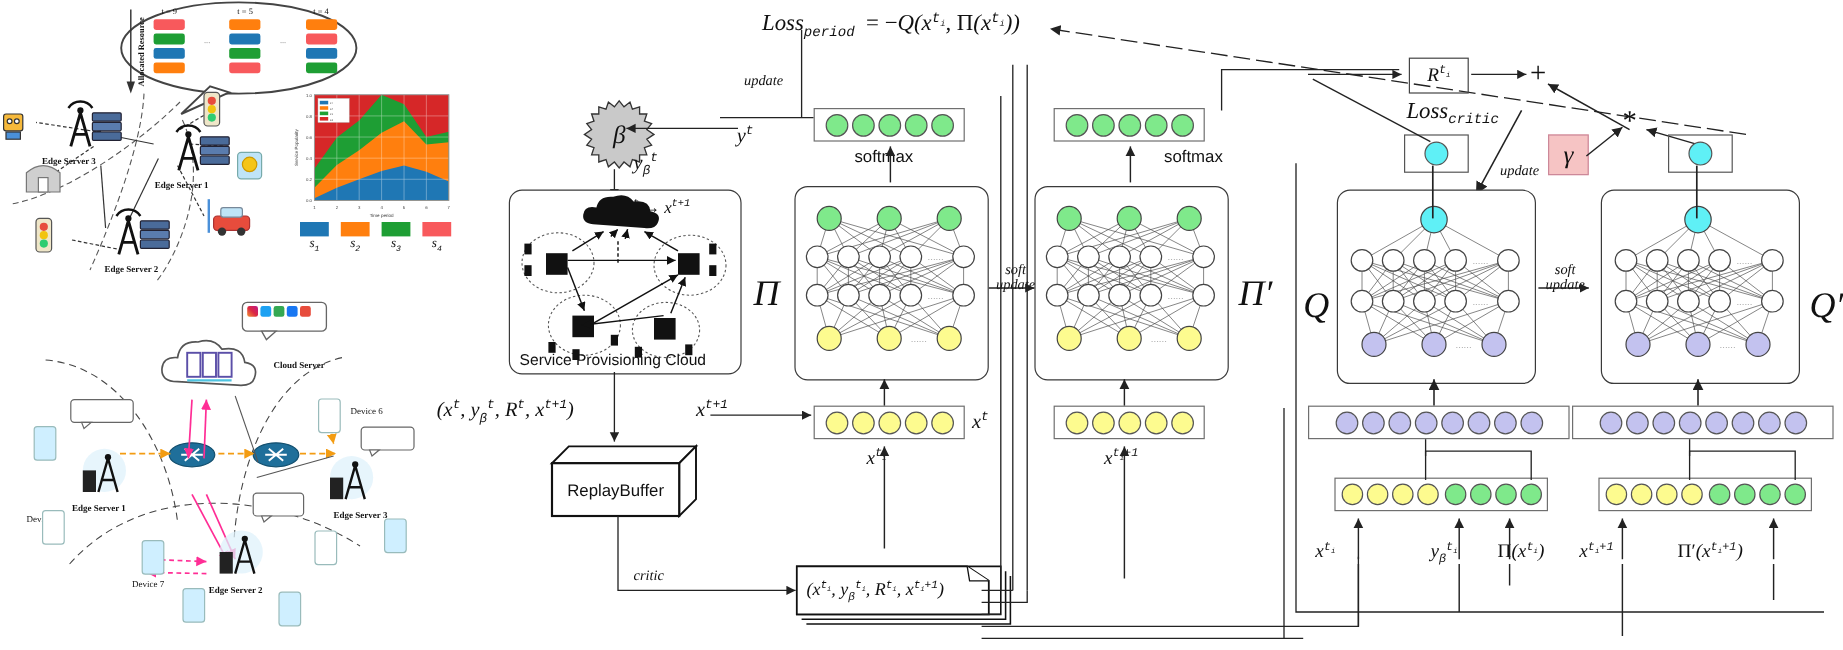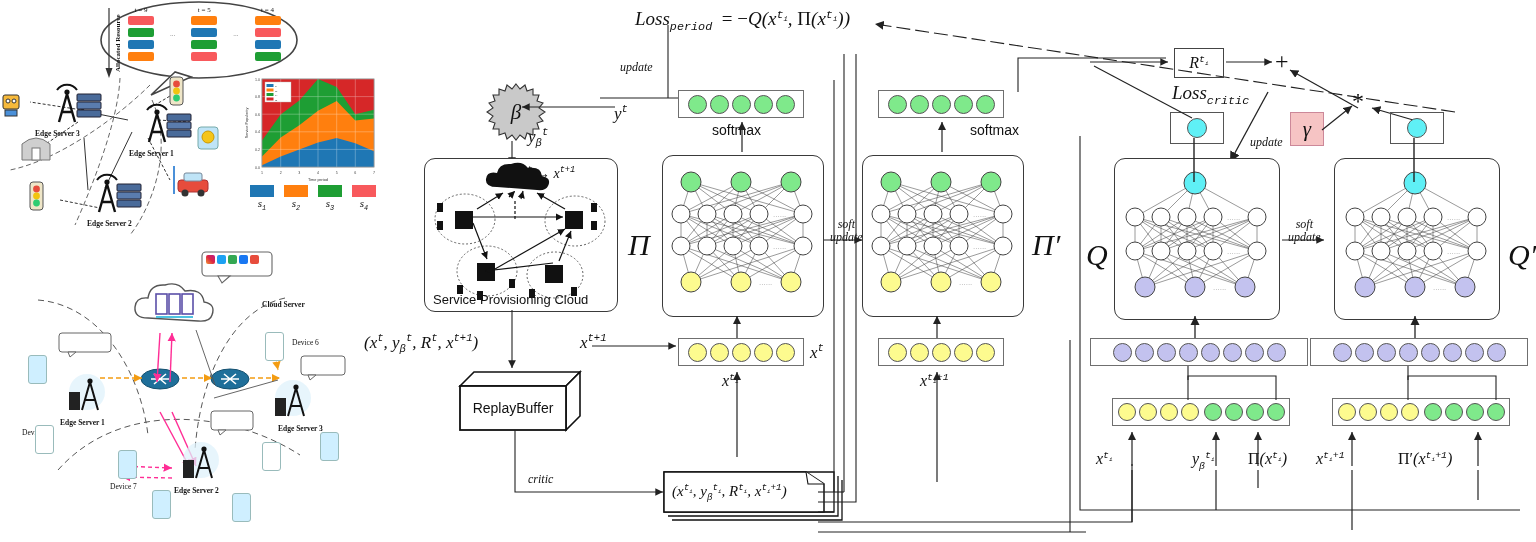--- a/index.html
+++ b/index.html
@@ -271,21 +271,21 @@
 
   <svg class="abs" style="left:130px;top:28px;width:90px;height:52px;">
     <path d="M18 40 Q4 40 5 29 Q6 19 18 20 Q20 6 35 7 Q48 3 55 13 Q72 10 74 24 Q86 26 82 37 Q80 44 68 43 Z" fill="#fff" stroke="#555" stroke-width="1.4"></path>
     <g>
       <rect x="26" y="16" width="11" height="20" fill="#fff" stroke="#5b4fa8" stroke-width="1.6"></rect>
       <rect x="39" y="16" width="11" height="20" fill="#fff" stroke="#5b4fa8" stroke-width="1.6"></rect>
       <rect x="52" y="16" width="11" height="20" fill="#fff" stroke="#5b4fa8" stroke-width="1.6"></rect>
       <line x1="26" y1="39" x2="63" y2="39" stroke="#4ec3e0" stroke-width="1.8"></line>
     </g>
   </svg>
-  <div class="abs srvtxt" style="left:228px;top:50px;margin-left:34px;">Cloud Server</div>
+  <div class="abs srvtxt" style="left:228px;top:50px;">Cloud Server</div>
 
   <svg class="abs" style="left:140px;top:118px;width:40px;height:22px;">
     <ellipse cx="20" cy="11" rx="19" ry="10" fill="#1f6f9a" stroke="#14506f"></ellipse>
     <path d="M11 11 L29 11 M14 6 L26 16 M26 6 L14 16" stroke="#fff" stroke-width="1.6"></path>
   </svg>
   <svg class="abs" style="left:210px;top:118px;width:40px;height:22px;">
     <ellipse cx="20" cy="11" rx="19" ry="10" fill="#1f6f9a" stroke="#14506f"></ellipse>
     <path d="M11 11 L29 11 M14 6 L26 16 M26 6 L14 16" stroke="#fff" stroke-width="1.6"></path>
   </svg>
 

